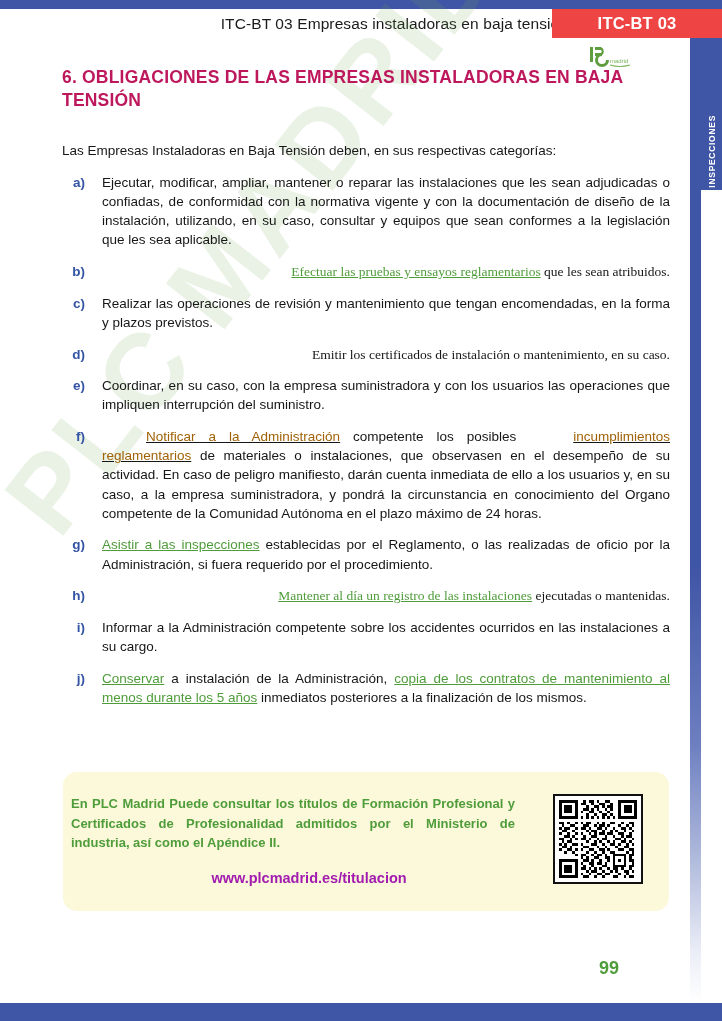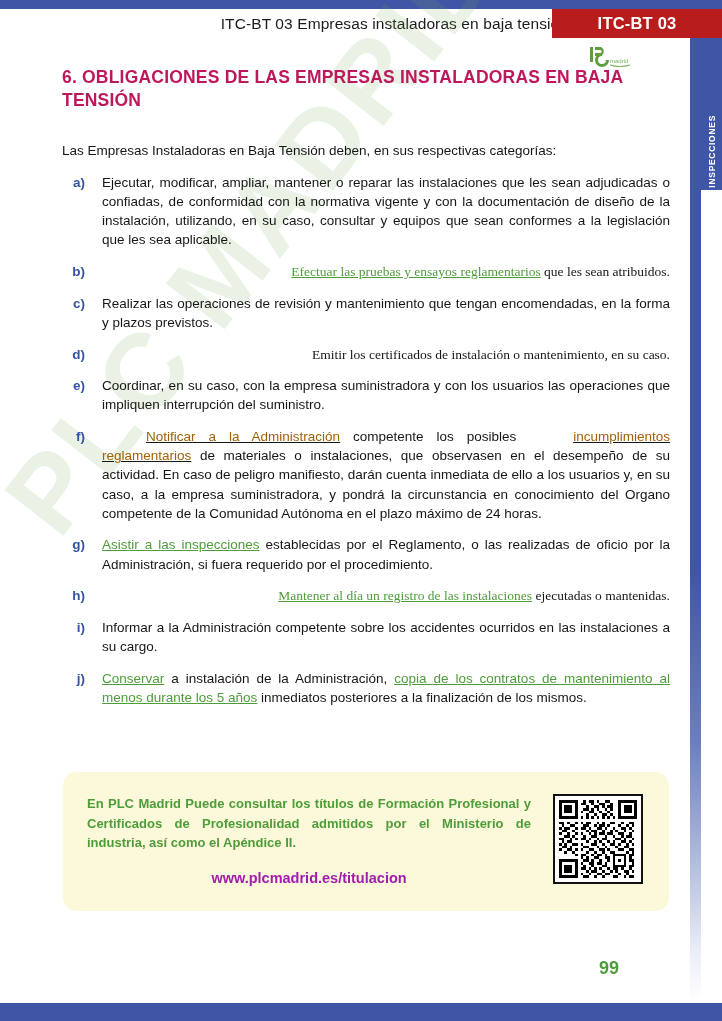--- a/index.html
+++ b/index.html
@@ -81,21 +81,21 @@
   .header-title-zone span {
     font-size: 15.5px;
     color: #1b1b1b;
     letter-spacing: .1px;
     white-space: nowrap;
   }
   .header-code-zone {
     position: absolute;
     left: 552px; top: 0;
     width: 170px; height: 29px;
-    background: #b91c1c;
+    background: #ef4444;
     display: flex;
     align-items: center;
     justify-content: center;
   }
   .header-code-zone span {
     font-size: 16.5px;
     font-weight: bold;
     color: #ffffff;
     letter-spacing: .2px;
   }
@@ -234,21 +234,21 @@
     left: 63px;
     top: 772px;
     width: 606px;
     height: 139px;
     background: #fcf8da;
     border-radius: 14px;
     box-sizing: border-box;
   }
   .callout-text {
     position: absolute;
-    left: 24px;
+    left: 8px;
     top: 22px;
     width: 444px;
     font-size: 13px;
     font-weight: bold;
     color: #4f9c3a;
     line-height: 1.5;
     text-align: justify;
   }
   .callout-url {
     position: absolute;

